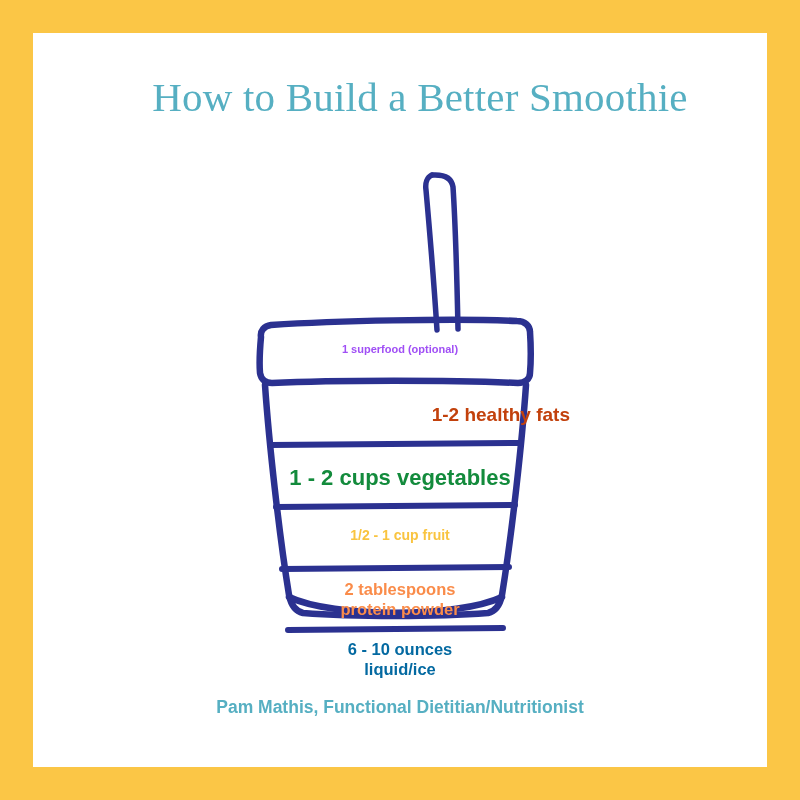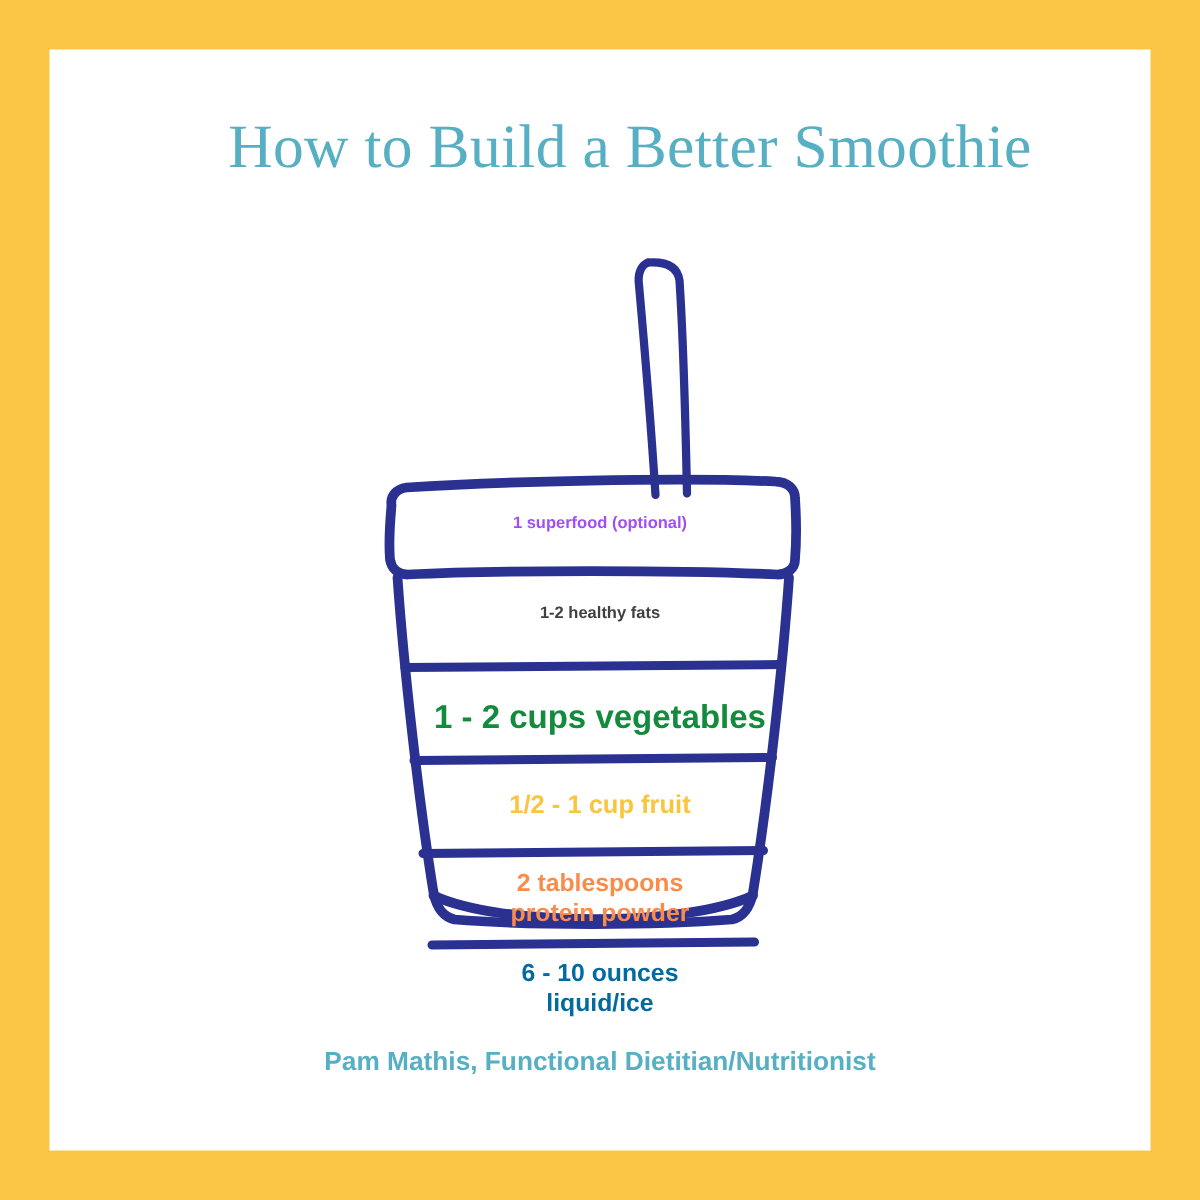--- a/index.html
+++ b/index.html
@@ -102,29 +102,29 @@
             <path d="M 249 436 L 476 434"></path>
             <path d="M 255 497 L 470 495"></path>
           </g>
         </g>
       </svg>
 
       <div class="cup-label" style="left:197px; top:210px; width:340px; font-size:11px; color:#A04FF5;">
         <div>1 superfood (optional)</div>
       </div>
 
-      <div class="cup-label" style="left:197px; top:270px; width:340px; font-size:11px; color:#404040;">
+      <div class="cup-label" style="left:197px; top:270px; width:340px; font-size:19px; color:#c2410c;text-align:right;">
         <div>1-2 healthy fats</div>
       </div>
 
       <div class="cup-label" style="left:197px; top:332px; width:340px; font-size:22px; color:#138B3C;">
         <div>1 - 2 cups vegetables</div>
       </div>
 
-      <div class="cup-label" style="left:197px; top:394px; width:340px; font-size:17px; color:#F9C440;">
+      <div class="cup-label" style="left:197px; top:394px; width:340px; font-size:14px; color:#F9C440;">
         <div>1/2 - 1 cup fruit</div>
       </div>
 
       <div class="cup-label" style="left:197px; top:446px; width:340px; font-size:16.5px; color:#FA8C4A;">
         <div>2 tablespoons</div>
         <div>protein powder</div>
       </div>
 
       <div class="cup-label" style="left:197px; top:506px; width:340px; font-size:16.5px; color:#0369a1;">
         <div>6 - 10 ounces</div>

